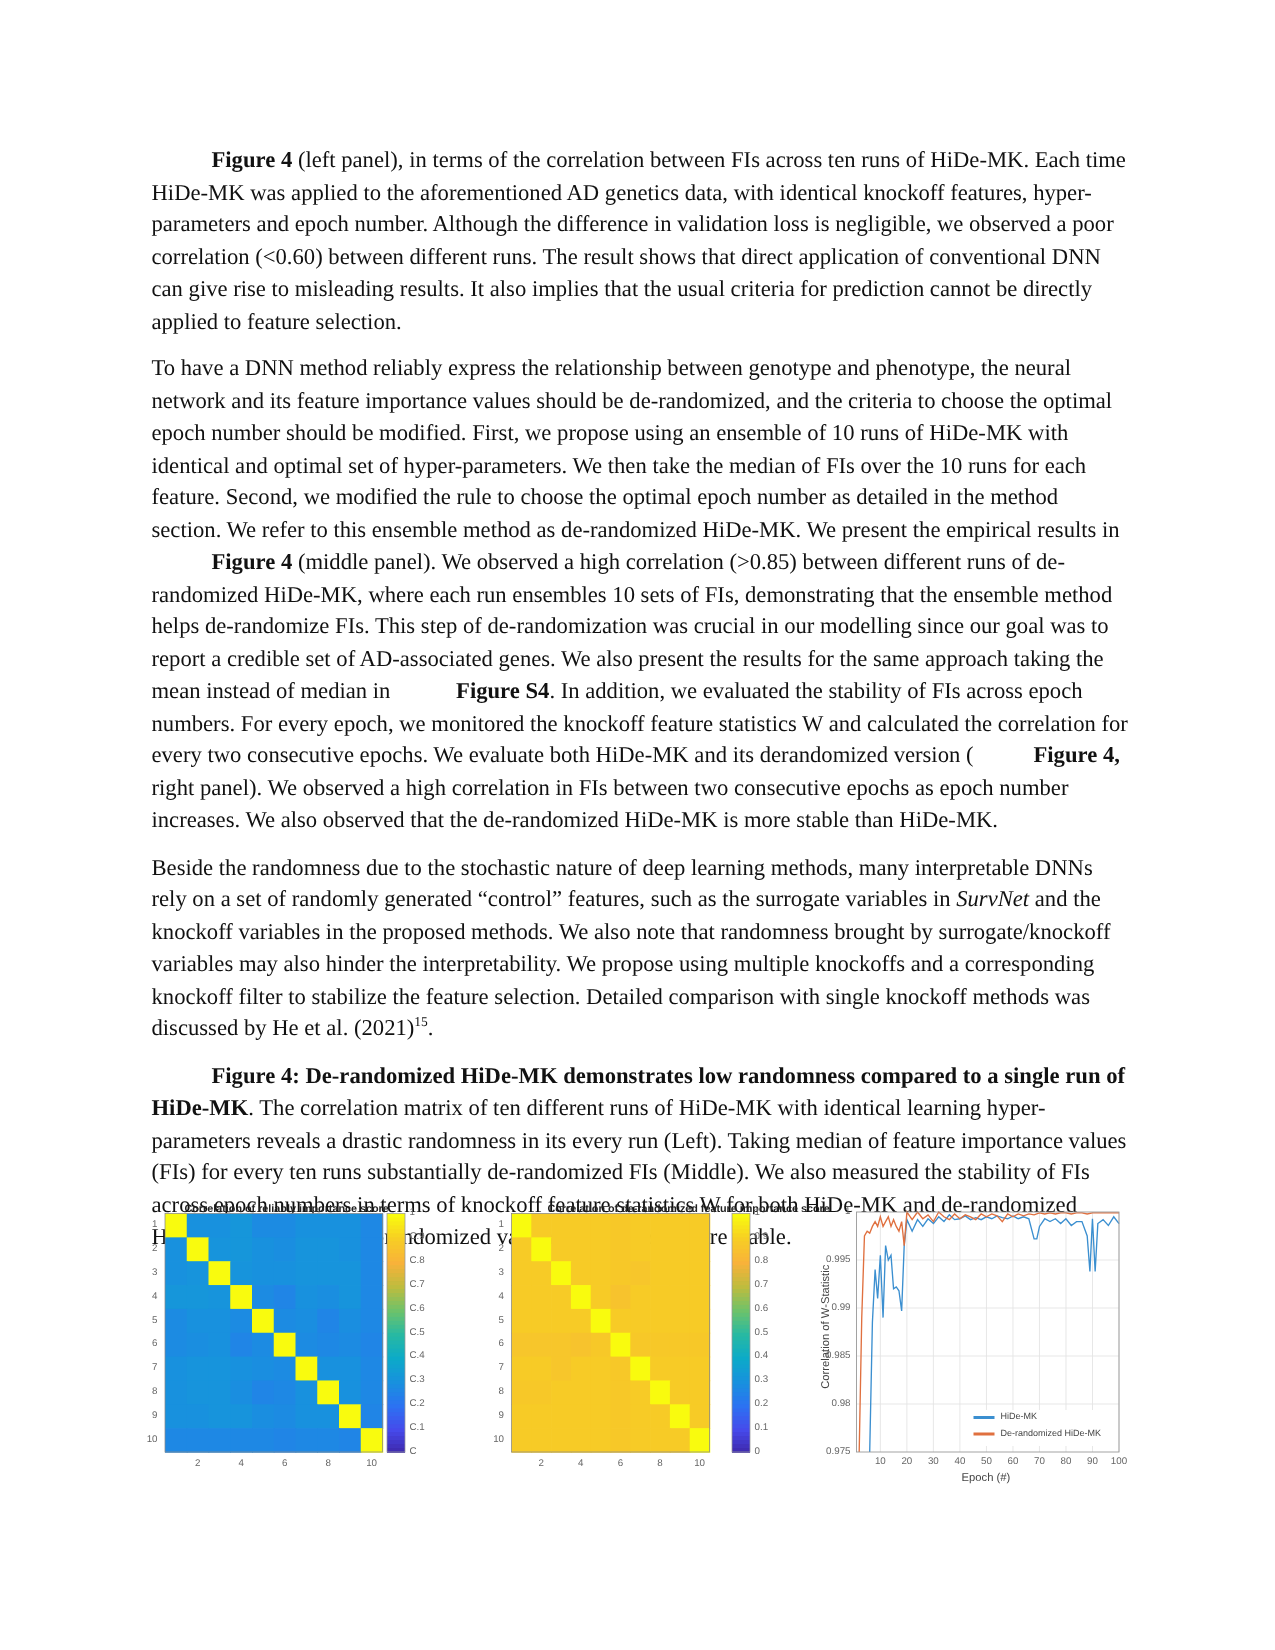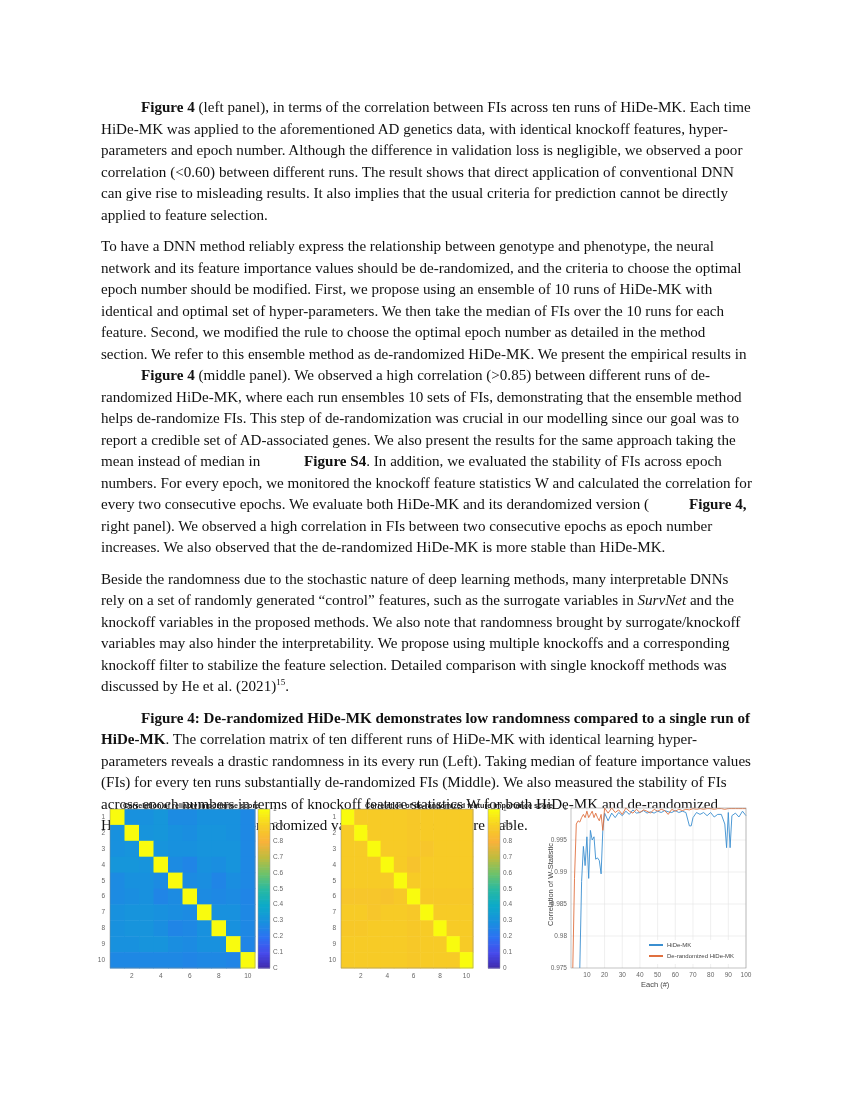--- a/index.html
+++ b/index.html
@@ -445,21 +445,21 @@
       <line x1="175" y1="0" x2="175" y2="160" stroke="#e4e4e4" stroke-width="0.6"></line>
       <line x1="0" y1="128" x2="175" y2="128" stroke="#e4e4e4" stroke-width="0.6"></line>
       <line x1="0" y1="96" x2="175" y2="96" stroke="#e4e4e4" stroke-width="0.6"></line>
       <line x1="0" y1="64" x2="175" y2="64" stroke="#e4e4e4" stroke-width="0.6"></line>
       <line x1="0" y1="32" x2="175" y2="32" stroke="#e4e4e4" stroke-width="0.6"></line>
       <polyline points="8.8,160 8.8,160.0 10.6,73.6 12.4,38.4 14.1,57.6 15.9,28.8 17.7,70.4 19.4,22.4 21.2,32.0 23.0,28.8 24.7,51.2 26.5,49.9 28.3,52.5 30.1,65.9 31.8,22.4 33.6,5.1 37.1,12.8 40.7,5.1 44.2,9.6 47.7,4.5 51.3,7.7 54.8,3.2 58.3,6.4 61.9,1.9 65.4,5.1 68.9,4.5 72.5,2.6 76.0,5.1 79.5,3.8 83.1,5.1 86.6,3.2 90.2,4.5 93.7,2.6 97.2,3.8 100.8,4.5 104.3,2.6 107.8,4.5 111.4,3.2 114.9,4.5 118.4,17.9 120.2,17.9 122.0,9.6 125.5,4.5 129.0,6.4 132.6,4.5 136.1,7.7 139.6,4.5 143.2,9.0 146.7,6.4 150.3,6.4 153.8,16.0 155.6,39.7 157.3,4.5 159.1,39.7 160.9,7.7 164.4,5.1 167.9,9.0 171.5,3.2 175.0,7.7" fill="none" stroke="#3b8fd0" stroke-width="0.9"></polyline>
       <polyline points="1.8,160 1.8,160.0 3.5,70.4 5.3,16.0 7.1,12.8 8.8,14.1 10.6,9.6 12.4,6.4 14.1,9.6 15.9,3.2 17.7,9.6 19.4,6.4 21.2,3.2 23.0,9.6 24.7,5.1 26.5,9.6 28.3,12.8 30.1,6.4 31.8,22.4 33.6,0.0 37.1,5.1 40.7,0.0 44.2,4.5 47.7,1.9 51.3,6.4 54.8,0.0 58.3,3.2 61.9,5.1 65.4,1.3 68.9,4.5 72.5,1.9 76.0,3.2 79.5,5.1 83.1,1.3 86.6,3.2 90.2,1.3 93.7,2.6 97.2,6.4 100.8,1.3 104.3,3.2 107.8,1.3 111.4,2.6 114.9,1.3 118.4,1.9 122.0,0.6 125.5,1.3 129.0,0.6 132.6,1.3 136.1,0.6 139.6,0.6 143.2,1.3 146.7,0.6 150.3,0.6 153.8,1.3 157.3,0.6 160.9,0.6 164.4,0.6 167.9,0.6 171.5,0.6 175.0,0.6" fill="none" stroke="#e0703f" stroke-width="0.9"></polyline>
       <rect x="0" y="0" width="175" height="160" fill="none" stroke="#999" stroke-width="0.6"></rect>
     </svg>
   <div class="axis-label" style="left:505px;top:880px;transform:rotate(-90deg);transform-origin:center;width:90px;text-align:center;">Correlation of W-Statistic</div>
-  <div class="axis-label" style="left:641px;top:980px;">Each (#)</div>
+  <div class="axis-label" style="left:641px;top:980px;">Epoch (#)</div>
   <div id="line-yt">
       <div class="tick" style="left: 567px; top: 804px; transform: translateX(-100%);">1</div>
       <div class="tick" style="left: 567px; top: 836px; transform: translateX(-100%);">0.995</div>
       <div class="tick" style="left: 567px; top: 868px; transform: translateX(-100%);">0.99</div>
       <div class="tick" style="left: 567px; top: 900px; transform: translateX(-100%);">0.985</div>
       <div class="tick" style="left: 567px; top: 932px; transform: translateX(-100%);">0.98</div>
       <div class="tick" style="left: 567px; top: 964px; transform: translateX(-100%);">0.975</div>
     </div>
   <div id="line-xt">
       <div class="tick" style="left: 586.909px; top: 971px; transform: translateX(-50%);">10</div>

